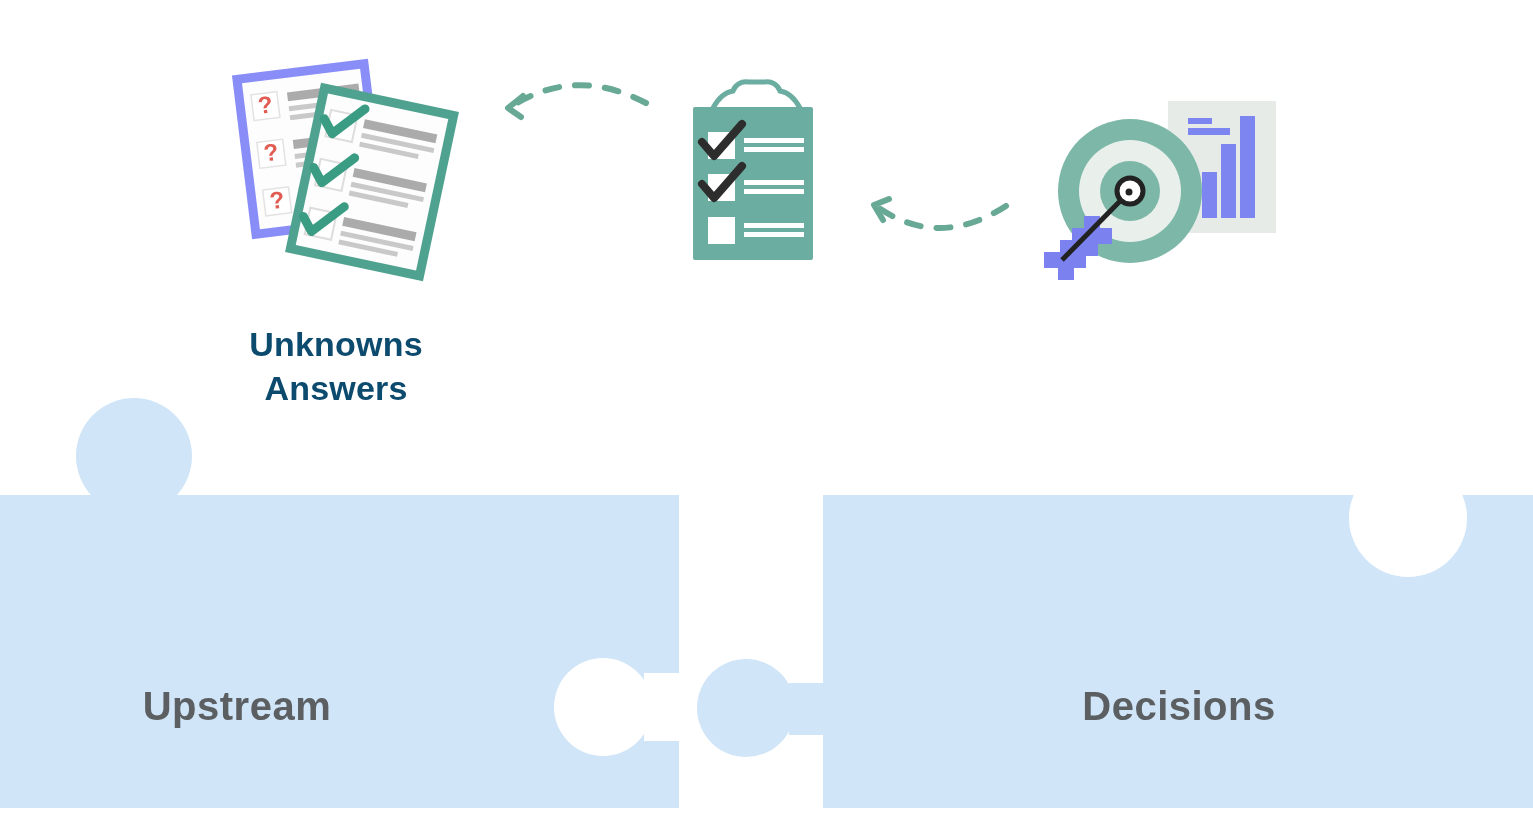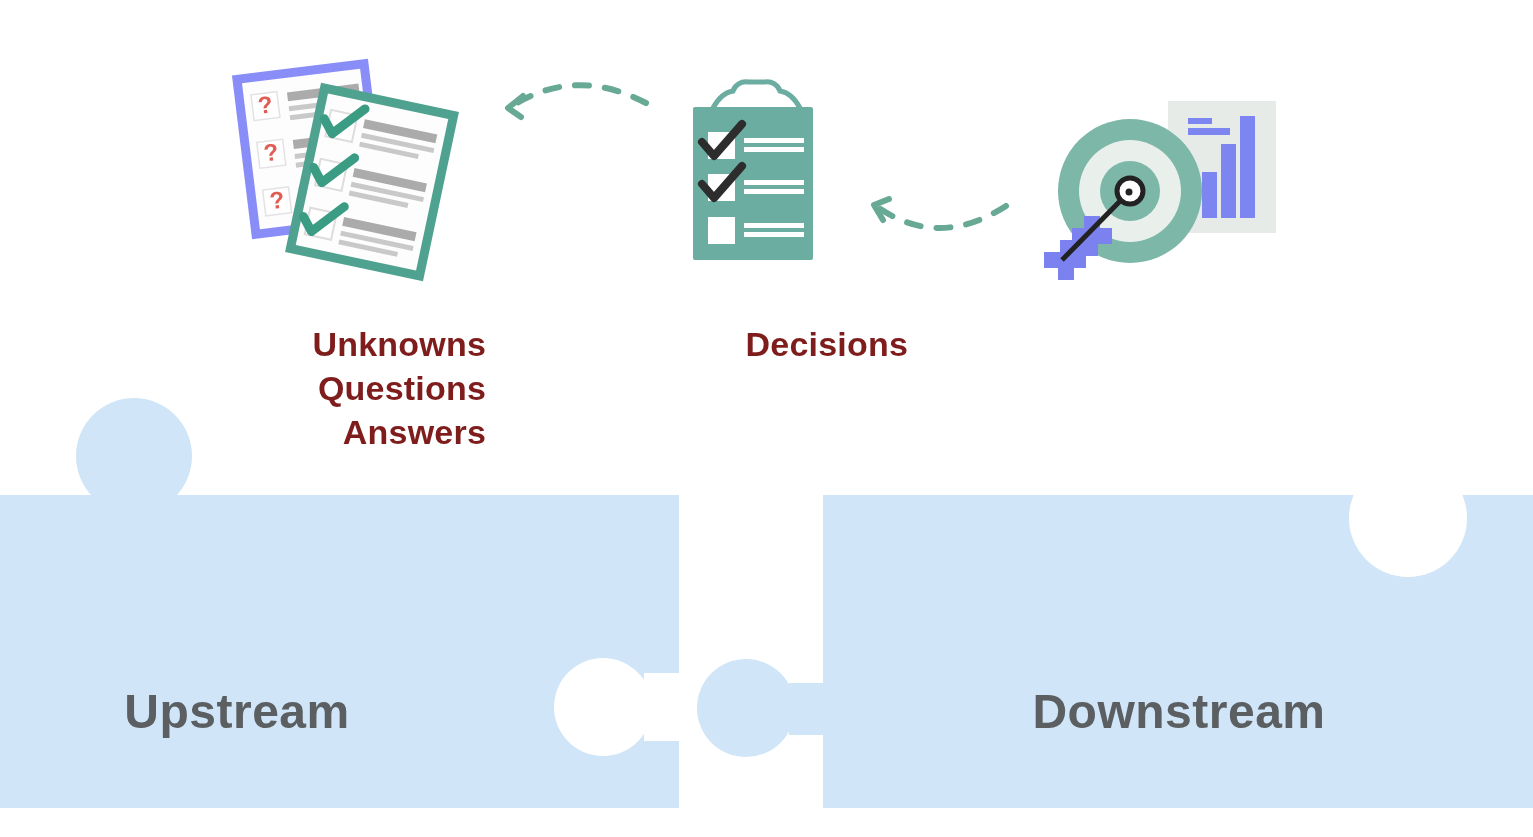--- a/index.html
+++ b/index.html
@@ -6,33 +6,33 @@
   .canvas{
     position:relative;
     width:1533px;height:837px;
     overflow:hidden;
     background:#ffffff;
     font-family:"Liberation Sans",sans-serif;
   }
   .scene{position:absolute;left:0;top:0;width:1533px;height:837px;}
   .stage-label{
     position:absolute;
-    text-align:right;
+    text-align:center;
     font-weight:bold;
-    color:#7f1d1d;
+    color:#0c4a6e;
     font-size:34px;
     line-height:44px;
     letter-spacing:.2px;
   }
   .region-label{
     position:absolute;
     text-align:center;
     font-weight:bold;
     color:#5b5f62;
-    font-size:48px;
+    font-size:40px;
     letter-spacing:.5px;
   }
 </style>
 </head>
 <body>
 
 <div class="canvas">
 
   <svg class="scene" viewBox="0 0 1533 837">
 
@@ -147,25 +147,23 @@
       <path d="M523 96 L508 108 L521 117" fill="none" stroke="#68a996" stroke-width="6" stroke-linecap="round" stroke-linejoin="round"></path>
     </g>
     <g>
       <path d="M1006 206 Q 938 250 876 206" fill="none" stroke="#68a996" stroke-width="6" stroke-dasharray="14 16" stroke-linecap="round"></path>
       <path d="M889 199 L874 205 L883 220" fill="none" stroke="#68a996" stroke-width="6" stroke-linecap="round" stroke-linejoin="round"></path>
     </g>
   </svg>
 
   <div class="stage-label" style="left:186px;top:322px;width:300px">
     <div>Unknowns</div>
-    <div>Questions</div>
     <div>Answers</div>
   </div>
 
   <div class="stage-label" style="left:608px;top:322px;width:300px">
-    <div>Decisions</div>
   </div>
 
 
   <div class="region-label" style="left:37px;top:684px;width:400px">Upstream</div>
-  <div class="region-label" style="left:979px;top:684px;width:400px">Downstream</div>
+  <div class="region-label" style="left:979px;top:684px;width:400px">Decisions</div>
 
 </div>
 
 </body></html>

